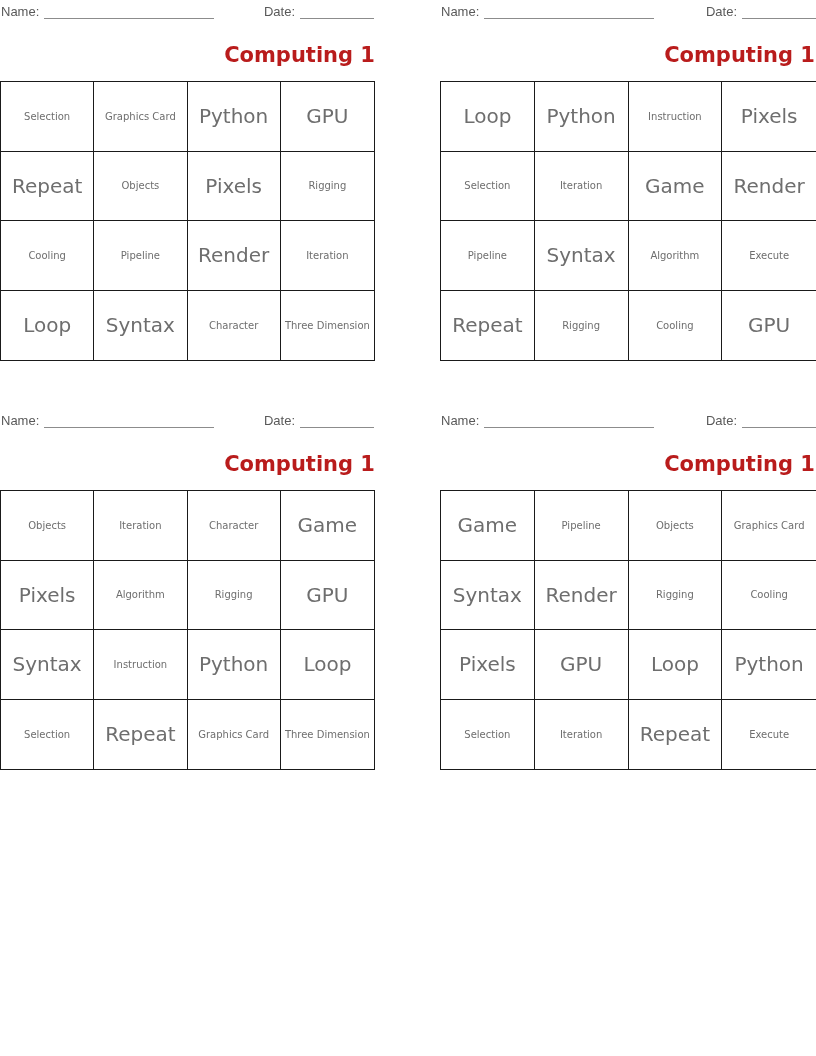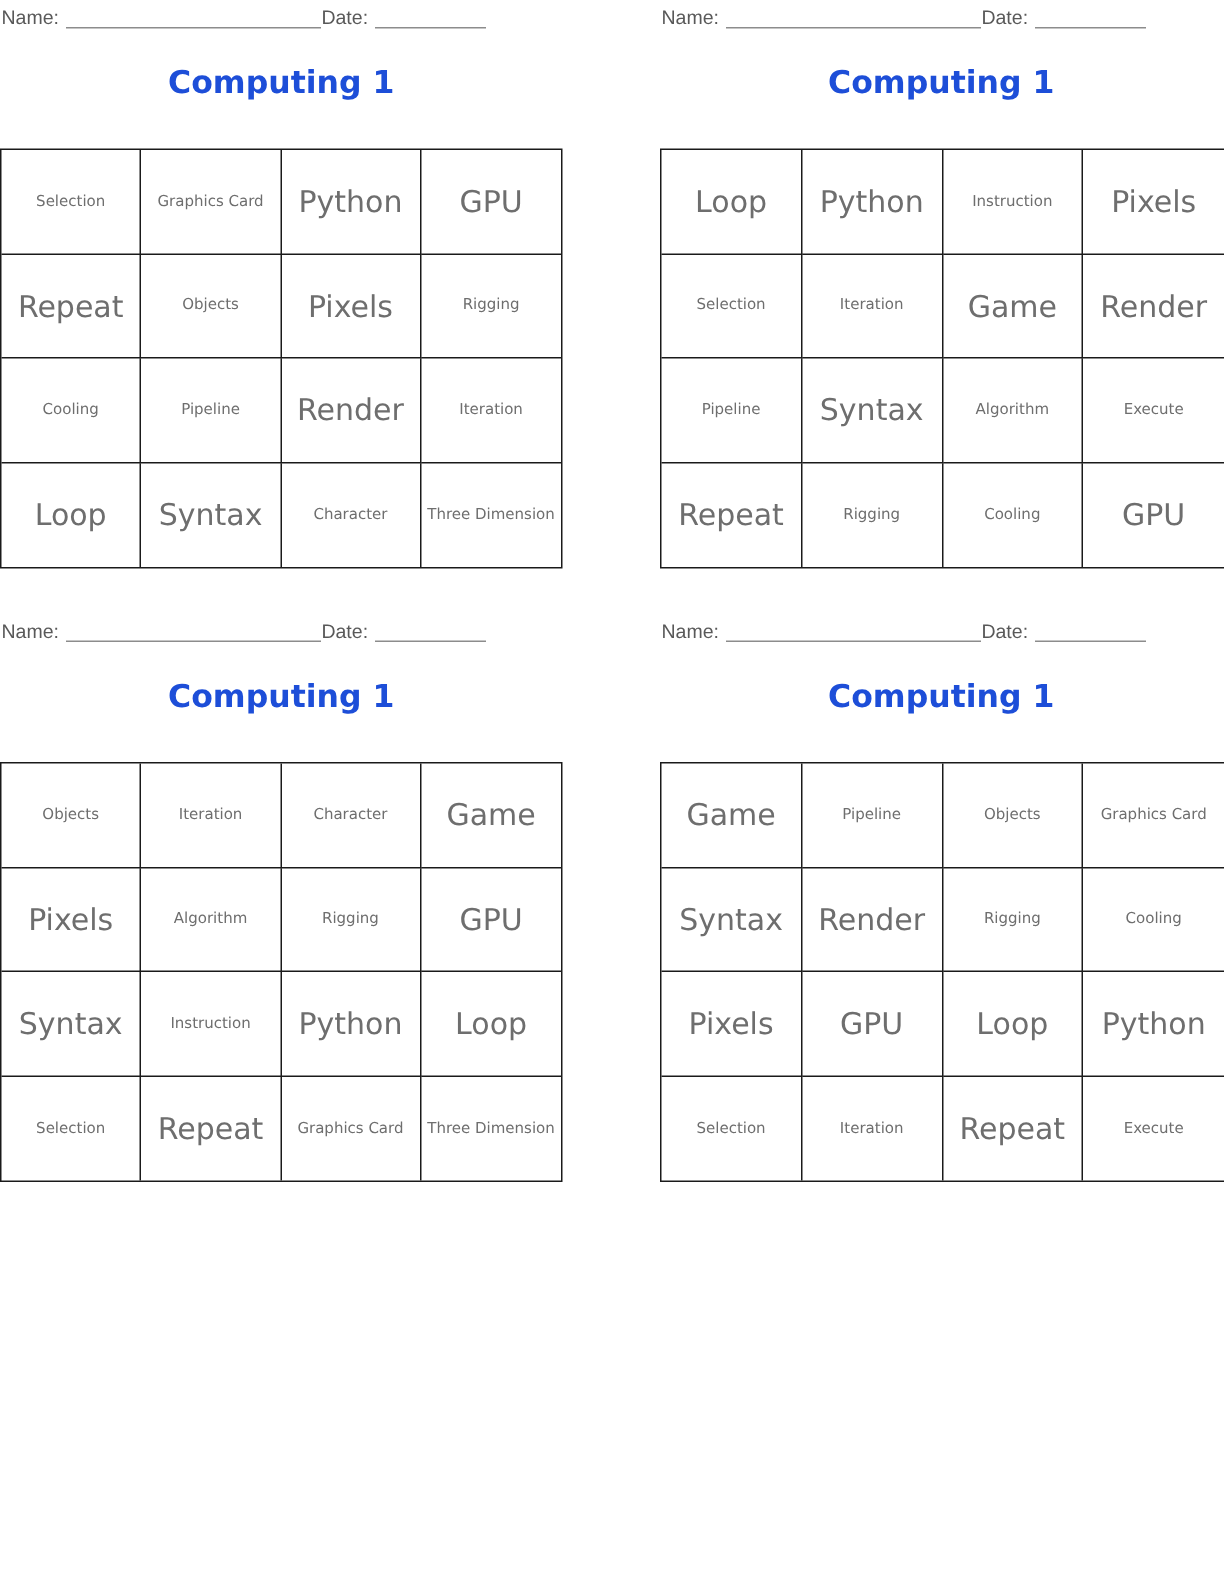--- a/index.html
+++ b/index.html
@@ -13,42 +13,42 @@
   .page { position: absolute; inset: 0; }
 
   .card { position: absolute; }
   .card.tl { left: 0;     top: 0;     width: 375px; }
   .card.tr { left: 440px; top: 0;     width: 377px; }
   .card.bl { left: 0;     top: 409px; width: 375px; }
   .card.br { left: 440px; top: 409px; width: 377px; }
 
   .header {
     position: absolute; top: 4px; left: 1px; right: 1px;
-    display: flex; align-items: flex-end;
+    display: flex; justify-content: space-between; align-items: flex-end;
     font-family: "Liberation Sans", sans-serif;
     font-size: 13px; color: #595959;
   }
   .field { display: flex; align-items: flex-end; }
   .blank {
     display: inline-block;
     border-bottom: 1px solid #8c8c8c;
     height: 13px; margin-left: 5px;
   }
   .blank.name-line { width: 170px; }
   .blank.date-line { width: 74px; }
 
   .title {
     position: absolute; top: 43px; left: 0; width: 375px;
-    text-align: center;
-    font-size: 21px; font-weight: bold; color: #1d4ed8;
+    text-align: right;
+    font-size: 21px; font-weight: bold; color: #b91c1c;
     line-height: 25px;
   }
 
   .grid {
-    position: absolute; top: 99px; left: 0;
+    position: absolute; top: 81px; left: 0;
     width: 375px; height: 280px;
     box-sizing: border-box;
     border: 1px solid #1a1a1a;
     display: grid;
     grid-template-columns: repeat(4, 1fr);
     grid-template-rows: repeat(4, 1fr);
     background: #ffffff;
   }
   .card.tr .grid, .card.br .grid { width: 377px; }
 

